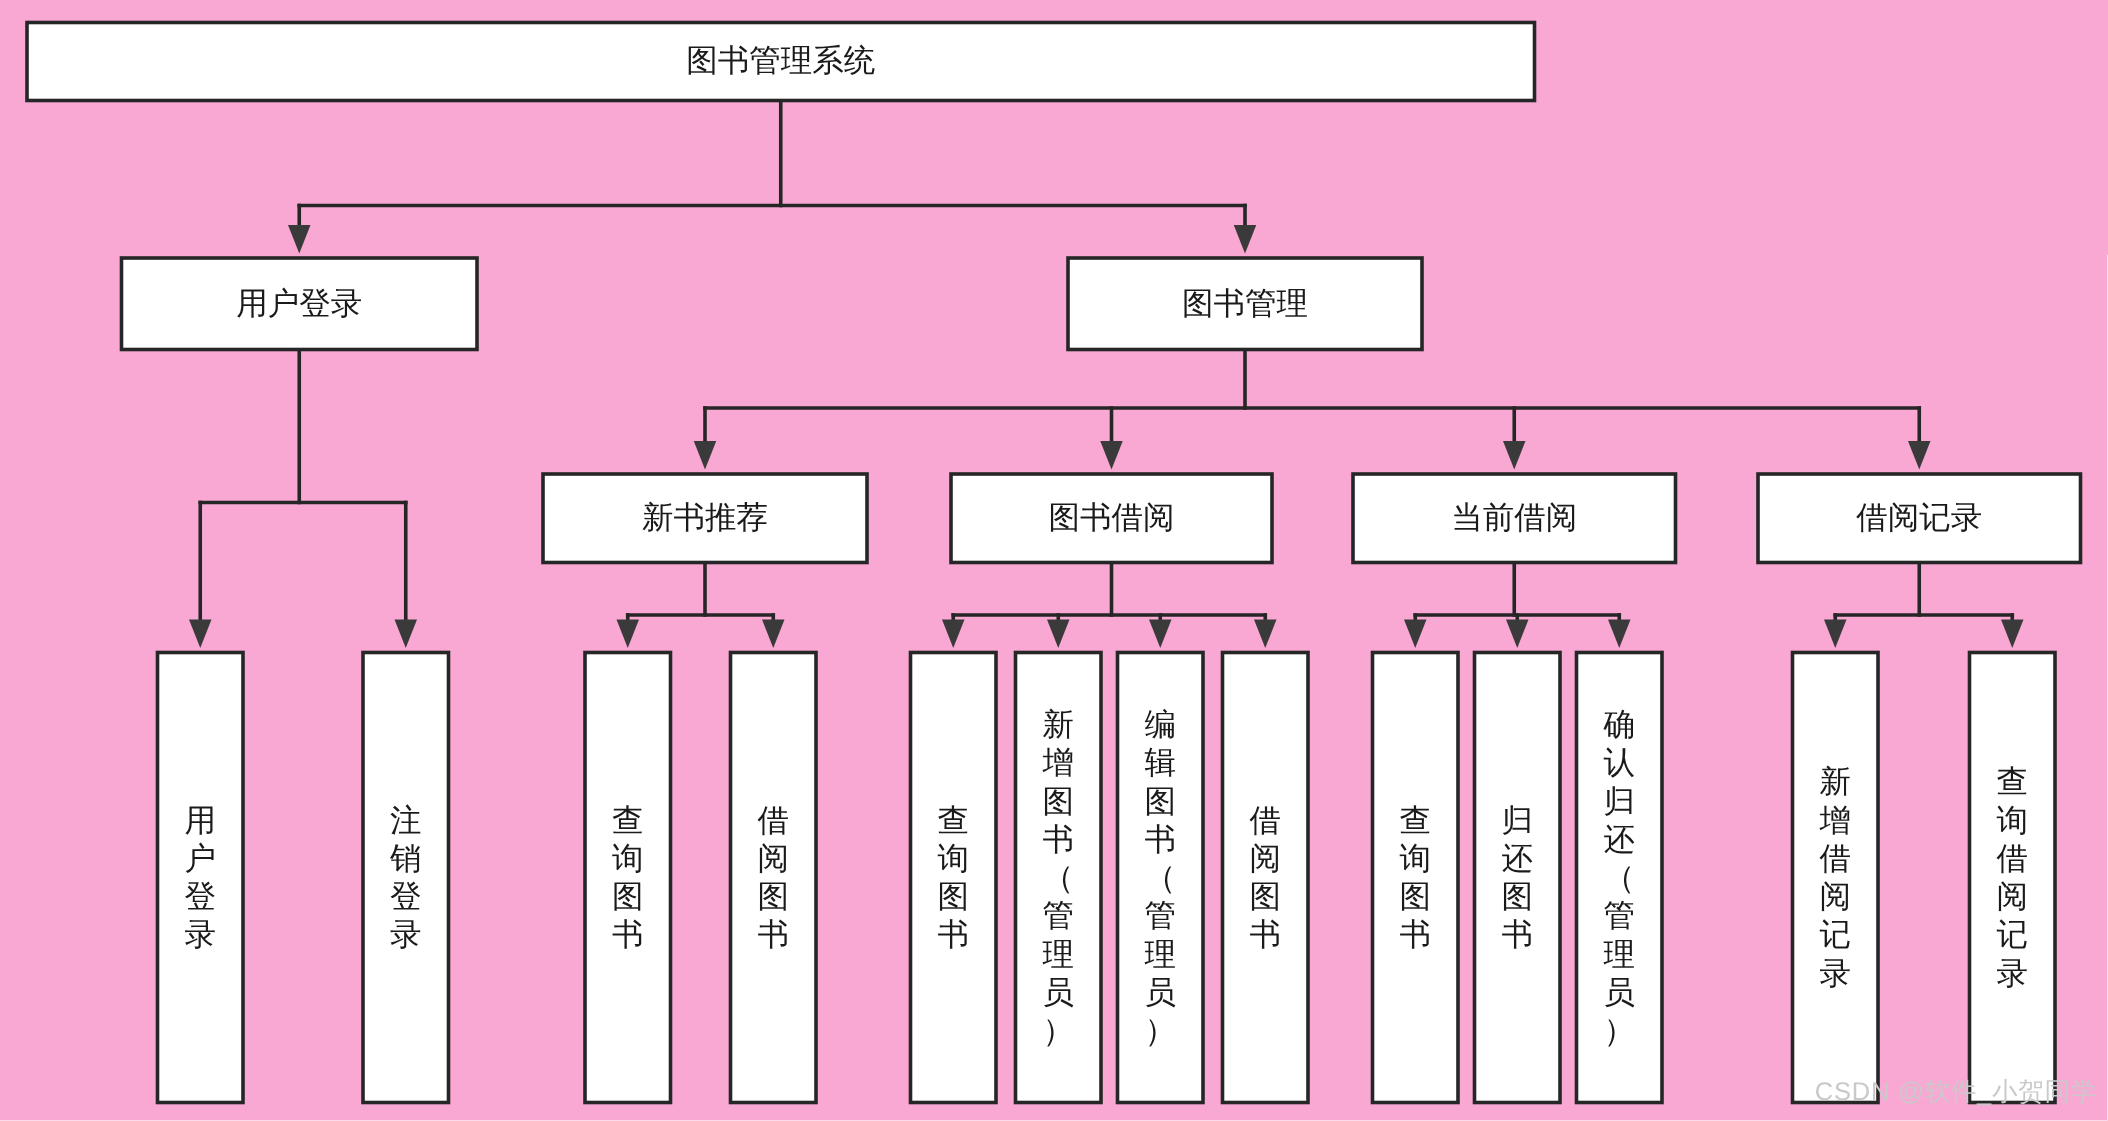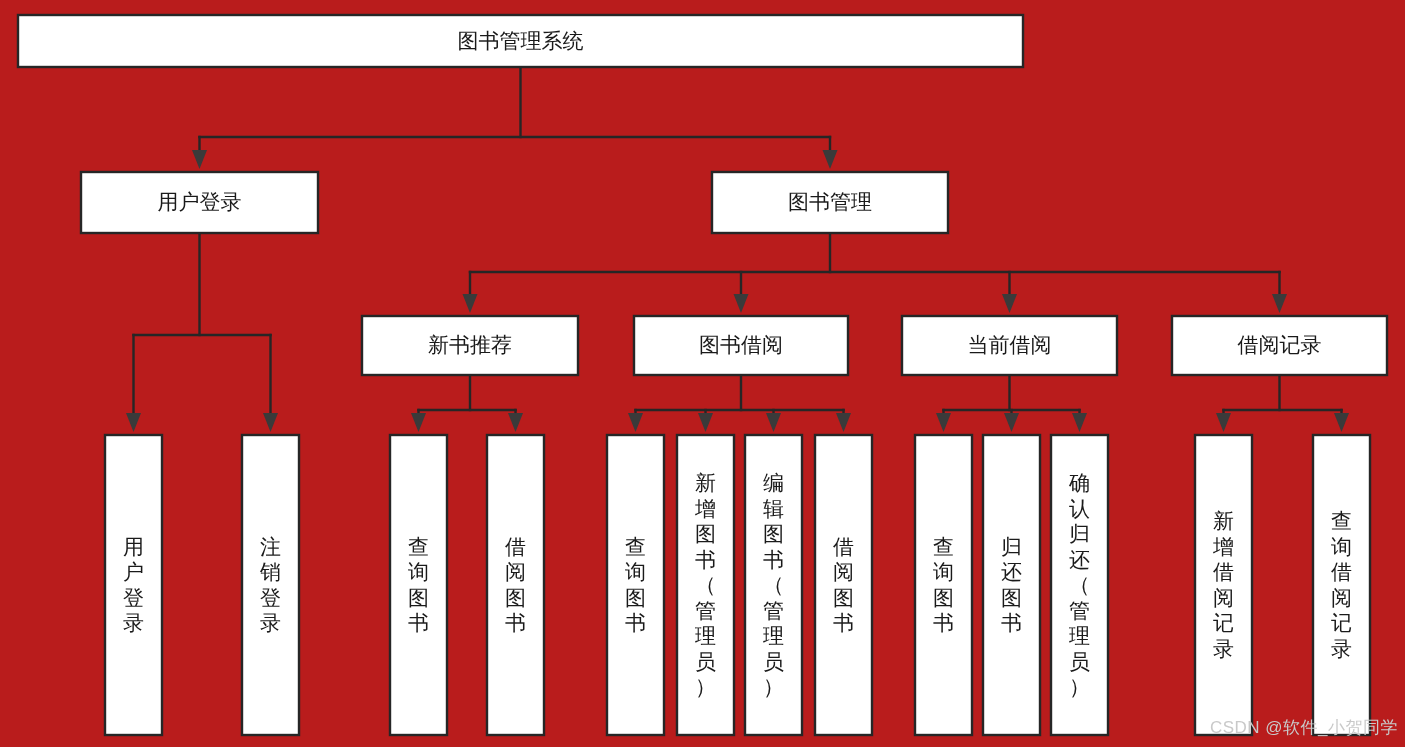--- a/index.html
+++ b/index.html
@@ -8,21 +8,21 @@
     padding: 0;
     background: #ffffff;
   }
   body {
     font-family: "Liberation Sans", "DejaVu Sans", sans-serif;
   }
   #diagram-root {
     position: relative;
     width: 1405px;
     height: 747px;
-    background: #b91c1c;
+    background: #f9a8d4;
     overflow: hidden;
   }
   svg.diagram-canvas {
     position: absolute;
     left: 0;
     top: 0;
     width: 1405px;
     height: 747px;
     display: block;
   }

